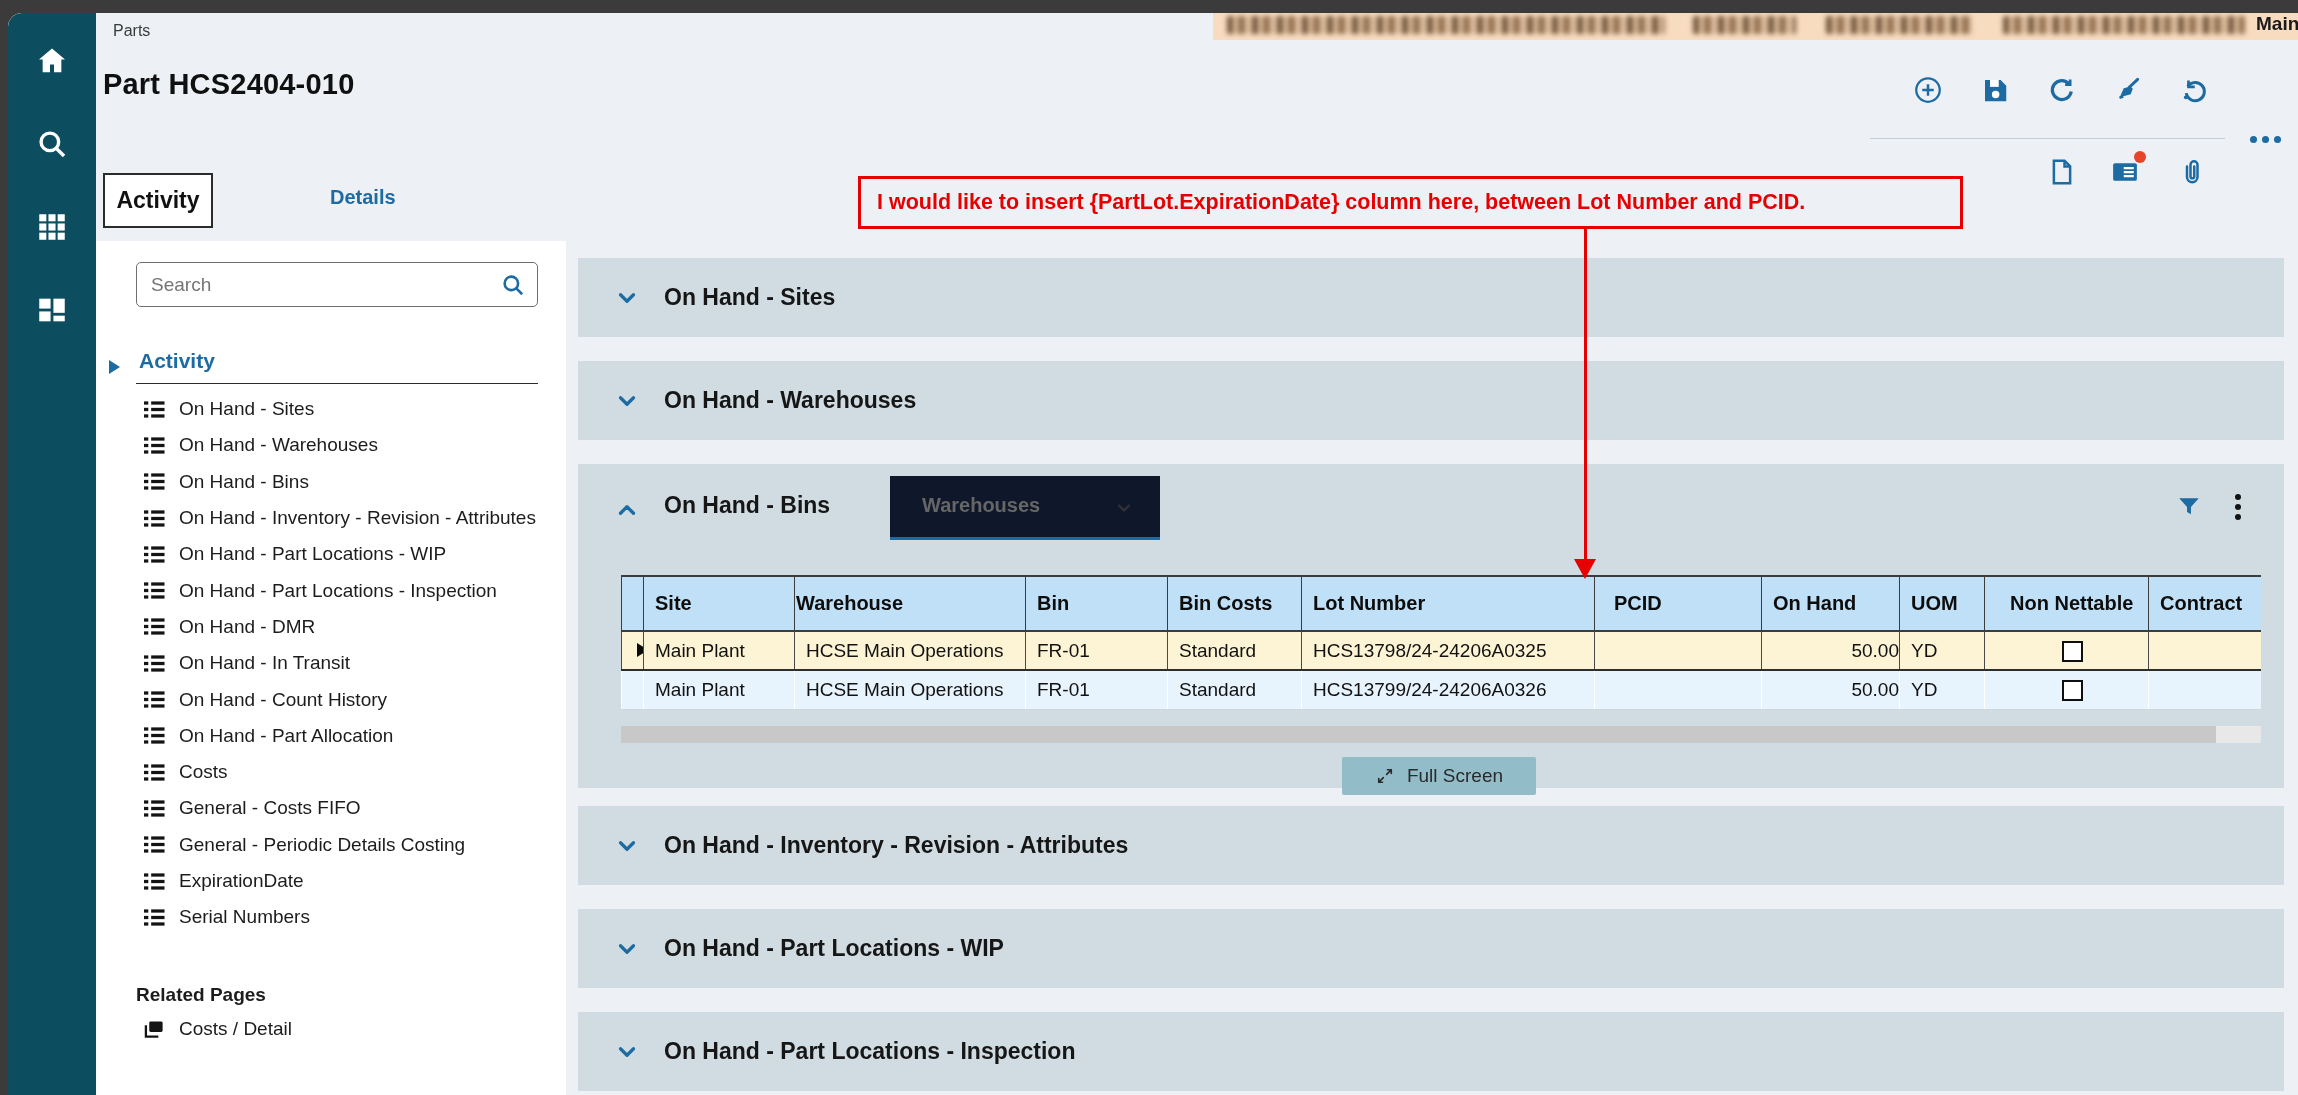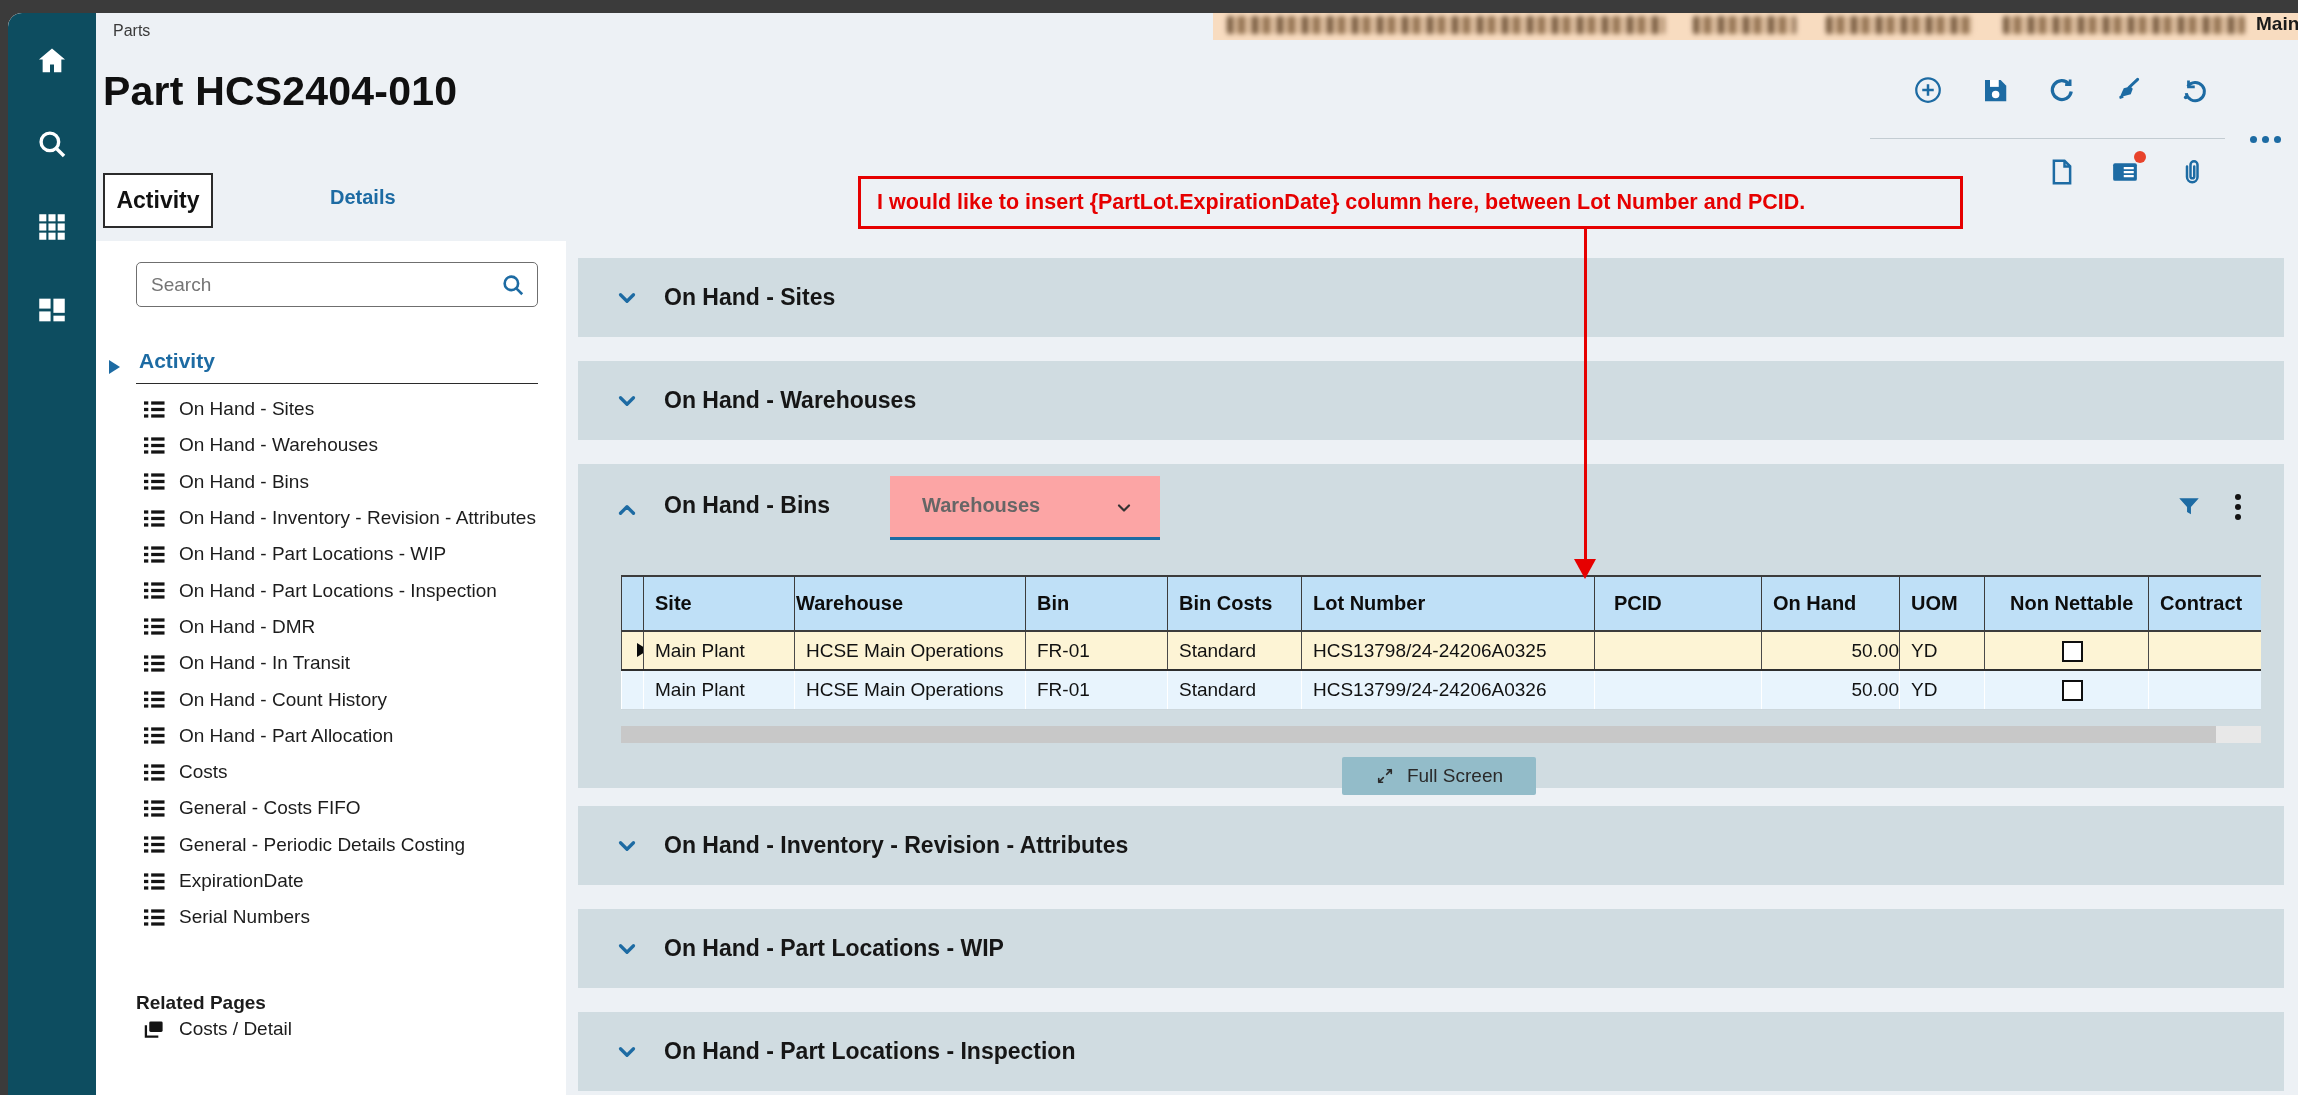--- a/index.html
+++ b/index.html
@@ -32,21 +32,21 @@
     position:absolute;top:6px;height:18px;border-radius:2px;
     background:repeating-linear-gradient(90deg,
       rgba(80,52,25,.78) 0 6px, rgba(150,110,70,.30) 6px 11px,
       rgba(105,70,35,.70) 11px 18px, rgba(160,120,80,.28) 18px 25px);
     filter:blur(2.6px);
   }
   #redact-visible{position:absolute;left:1043px;top:3px;font-size:19px;font-weight:600;color:#1a1a1a;white-space:nowrap;}
 
   
   #breadcrumb{left:105px;top:9px;font-size:16px;color:#3a3a3a;text-align:center;}
-  #page-title{left:95px;top:55px;font-size:41px;font-weight:600;color:#101010;letter-spacing:.2px;}
+  #page-title{left:95px;top:55px;font-size:29px;font-weight:600;color:#101010;letter-spacing:.2px;}
 
   
   .tb-icon{position:absolute;width:34px;height:34px;display:flex;align-items:center;justify-content:center;cursor:pointer;}
   .tb-icon svg{width:30px;height:30px;}
   #tb-divider{left:1862px;top:125px;width:355px;height:0;border-top:1px solid #c3ccd2;}
   #tb-overflow{left:2235px;top:114px;width:44px;height:24px;display:flex;gap:5px;align-items:center;justify-content:center;cursor:pointer;}
   #tb-overflow i{width:7px;height:7px;border-radius:50%;background:#1d6ba3;display:block;}
   .red-dot{position:absolute;right:-4px;top:-4px;width:12px;height:12px;border-radius:50%;background:#e8432b;}
 
   
@@ -71,39 +71,39 @@
   #tree-expander{
     position:absolute;left:13px;top:119px;width:0;height:0;cursor:pointer;
     border-left:11px solid #1d6ba3;border-top:7px solid transparent;border-bottom:7px solid transparent;
   }
   #tree-header{position:absolute;left:43px;top:108px;font-size:21px;font-weight:700;color:#1d6ba3;cursor:pointer;}
   #tree-underline{position:absolute;left:40px;top:142px;width:402px;border-top:1.5px solid #2b2b2b;}
   #nav-items{position:absolute;left:48px;top:150px;width:420px;}
   .nav-item{height:36.3px;display:flex;align-items:center;gap:14px;cursor:pointer;}
   .nav-item svg{width:21px;height:19px;flex:0 0 auto;}
   .nav-item span{font-size:19px;color:#1c1c1c;white-space:nowrap;}
-  #related-header{position:absolute;left:40px;top:743px;font-size:19px;font-weight:700;color:#1c1c1c;margin-top:8px;}
+  #related-header{position:absolute;left:40px;top:743px;font-size:19px;font-weight:700;color:#1c1c1c;}
   #related-items{position:absolute;left:48px;top:770px;width:420px;}
 
   
   .section{
     position:absolute;left:570px;width:1706px;height:79px;background:#d0dce1;
     display:flex;align-items:center;cursor:pointer;
   }
   .section .chev{margin-left:36px;width:26px;height:26px;flex:0 0 auto;}
   .section .sec-title{margin-left:24px;font-size:23px;font-weight:700;color:#161616;}
 
   #sec-bins{
     position:absolute;left:570px;top:451px;width:1706px;height:324px;background:#d0dce1;
   }
   #bins-header{position:absolute;left:0;top:0;width:100%;height:92px;}
   #bins-chev{position:absolute;left:36px;top:33px;width:26px;height:26px;cursor:pointer;}
   #bins-title{position:absolute;left:86px;top:28px;font-size:23px;font-weight:700;color:#161616;}
   #bins-dropdown{
-    position:absolute;left:312px;top:12px;width:270px;height:64px;background:#fca5a5;
+    position:absolute;left:312px;top:12px;width:270px;height:64px;background:#0f172a;
     border-bottom:3px solid #1d6ba3;cursor:pointer;box-sizing:border-box;
   }
   #bins-dropdown .dd-text{position:absolute;left:32px;top:18px;font-size:20px;font-weight:600;color:#666;}
   #bins-dropdown .dd-chev{position:absolute;right:26px;top:22px;width:20px;height:20px;}
   #bins-filter{position:absolute;left:1598px;top:30px;width:26px;height:26px;cursor:pointer;}
   #bins-kebab{position:absolute;left:1652px;top:28px;width:16px;height:30px;cursor:pointer;display:flex;flex-direction:column;align-items:center;justify-content:center;gap:4px;}
   #bins-kebab i{width:6px;height:6px;border-radius:50%;background:#141414;display:block;}
 
   
   #bins-table-wrap{position:absolute;left:43px;top:111px;width:1640px;overflow:hidden;}

